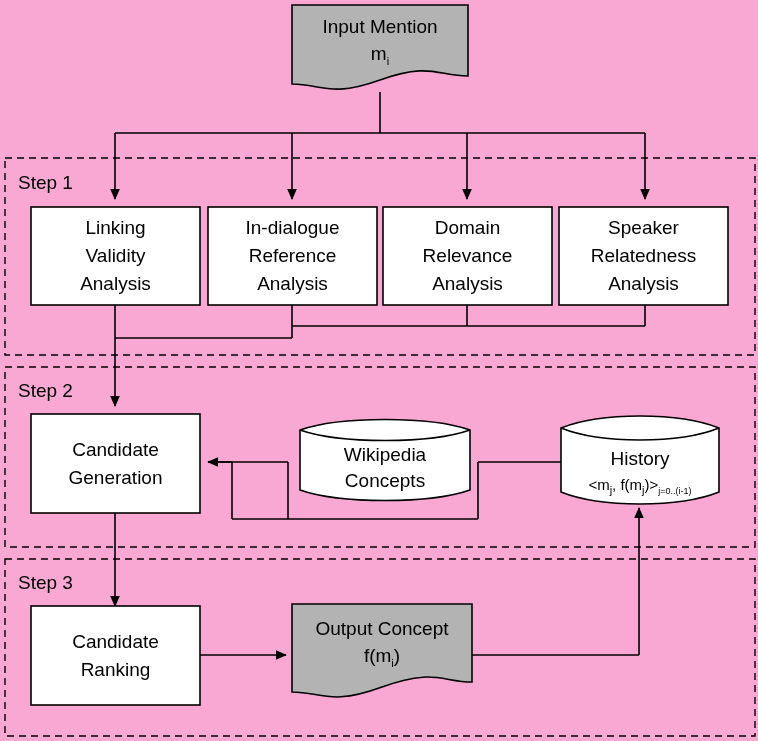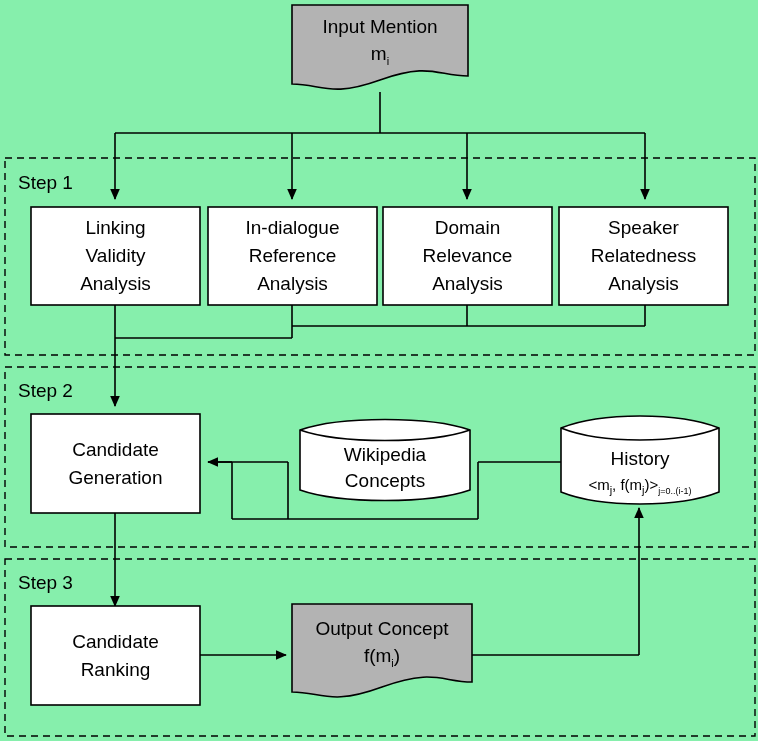--- a/index.html
+++ b/index.html
@@ -7,21 +7,21 @@
     padding: 0;
     background: #ffffff;
   }
   body {
     font-family: "Liberation Sans", sans-serif;
   }
   #stage {
     position: relative;
     width: 758px;
     height: 741px;
-    background: #86efac;
+    background: #f9a8d4;
     overflow: hidden;
   }
   #diagram-svg {
     position: absolute;
     left: 0;
     top: 0;
     width: 758px;
     height: 741px;
   }
   .lbl {

